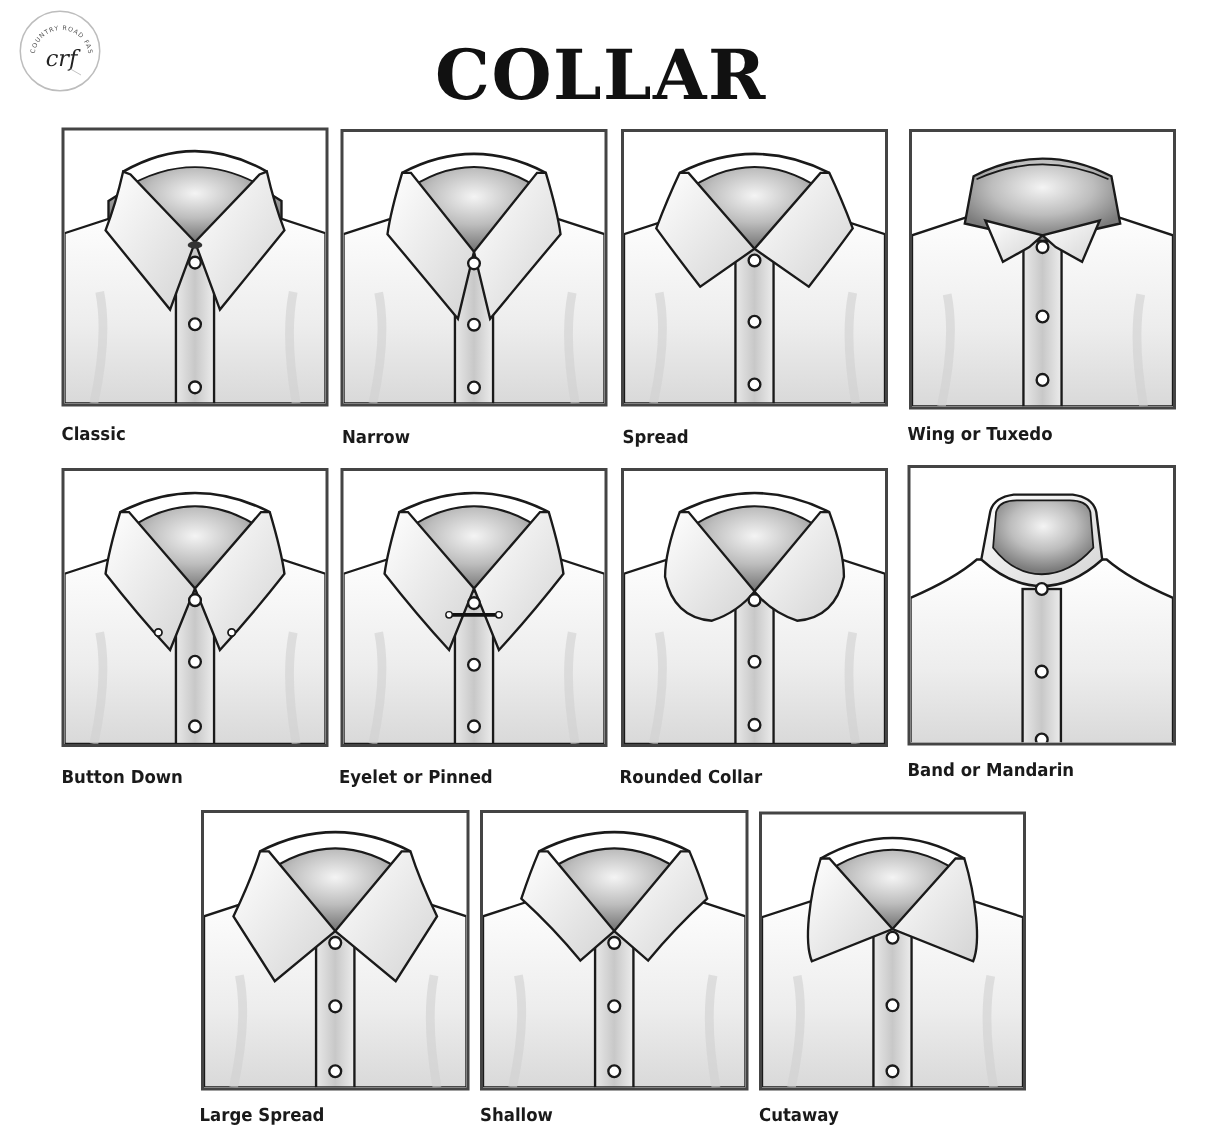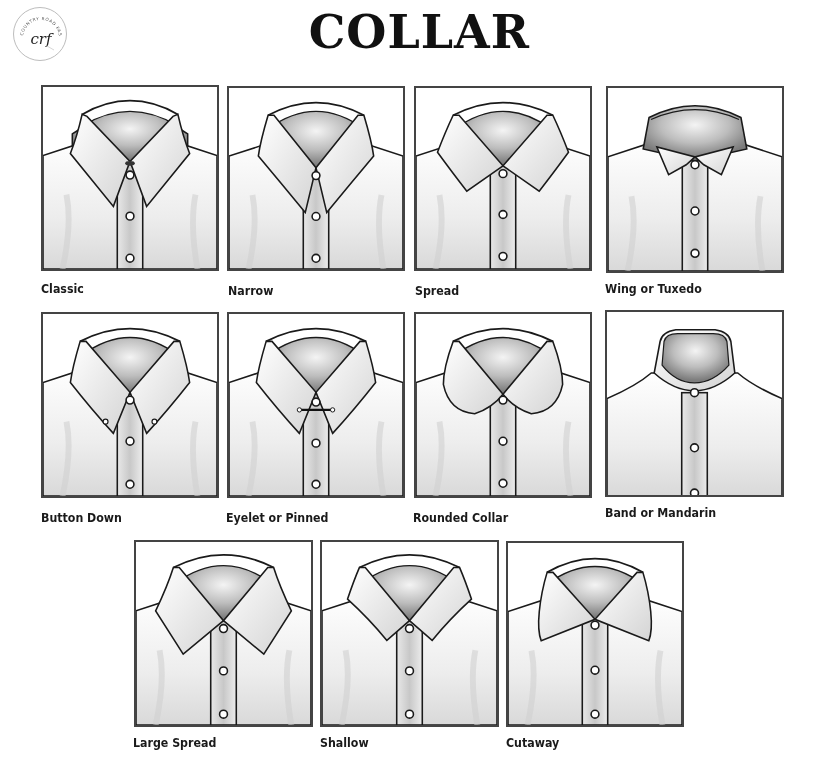--- a/index.html
+++ b/index.html
@@ -1,19 +1,19 @@
 <!DOCTYPE html>
 <html><head>
 <meta charset="utf-8">
 <style>
   html, body { margin: 0; padding: 0; background: #ffffff; }
   body { width: 819px; height: 758px; position: relative; overflow: hidden; font-family: "DejaVu Sans", sans-serif; }
   .logo { position: absolute; left: 13px; top: 7px; width: 54px; height: 54px; border-radius: 50%; border: 1px solid #bdbdbd; box-sizing: border-box; }
   .logo svg { position: absolute; left: 0; top: 0; }
-  .title { position: absolute; left: 290px; top: 2px; width: 240px; text-align: right; font-family: "DejaVu Serif", serif; font-size: 46px; font-weight: bold; color: #111; letter-spacing: 1px; line-height: 60px; }
+  .title { position: absolute; left: 290px; top: 20px; width: 240px; text-align: left; font-family: "DejaVu Serif", serif; font-size: 46px; font-weight: bold; color: #111; letter-spacing: 1px; line-height: 60px; }
   .panel { position: absolute; border: 2px solid #444; box-sizing: border-box; background: #ffffff; overflow: hidden; }
   .panel svg { display: block; width: 100%; height: 100%; }
   .label { position: absolute; font-family: "DejaVu Sans", sans-serif; font-weight: bold; font-size: 12px; color: #1a1a1a; letter-spacing: 0px; white-space: nowrap; transform: scaleX(0.92); transform-origin: left center; }
 </style>
 </head>
 <body>
 
 <div class="logo">
   <svg width="54" height="54" viewBox="0 0 54 54">
     <defs>

